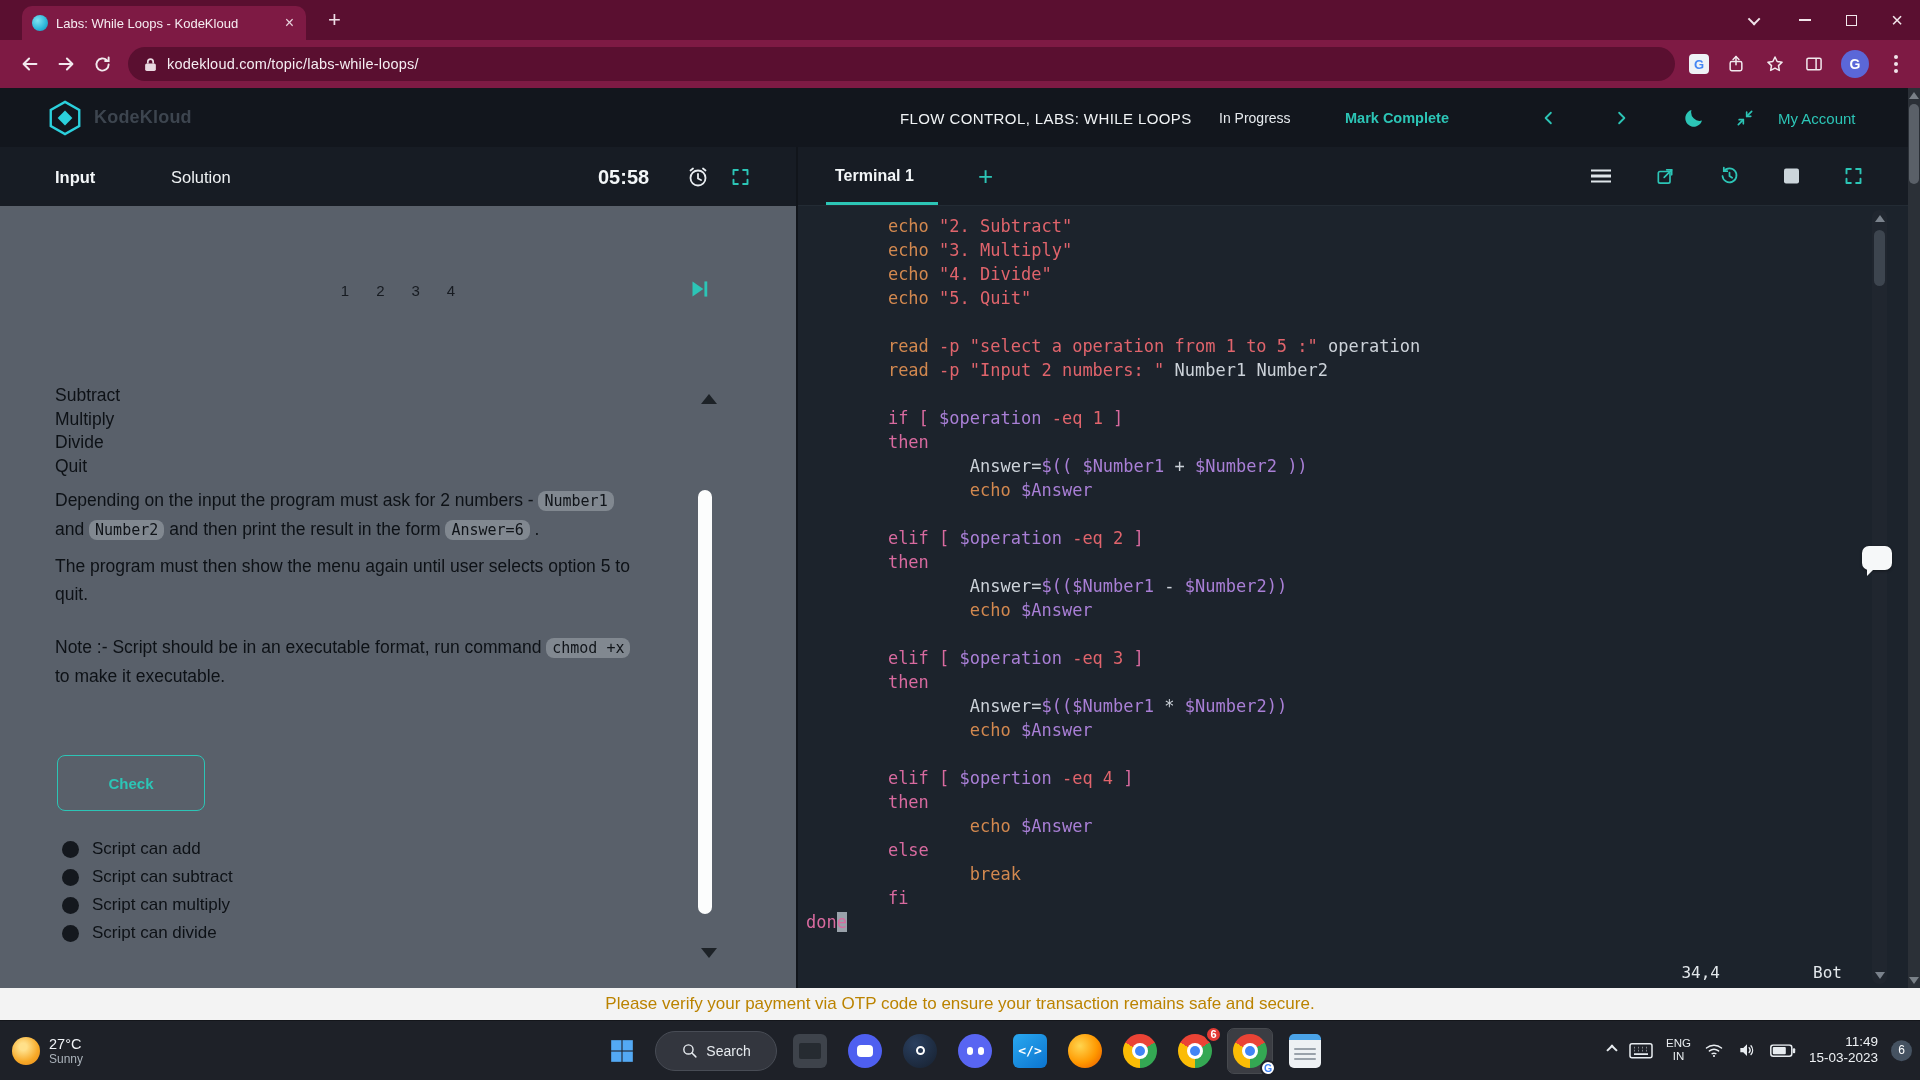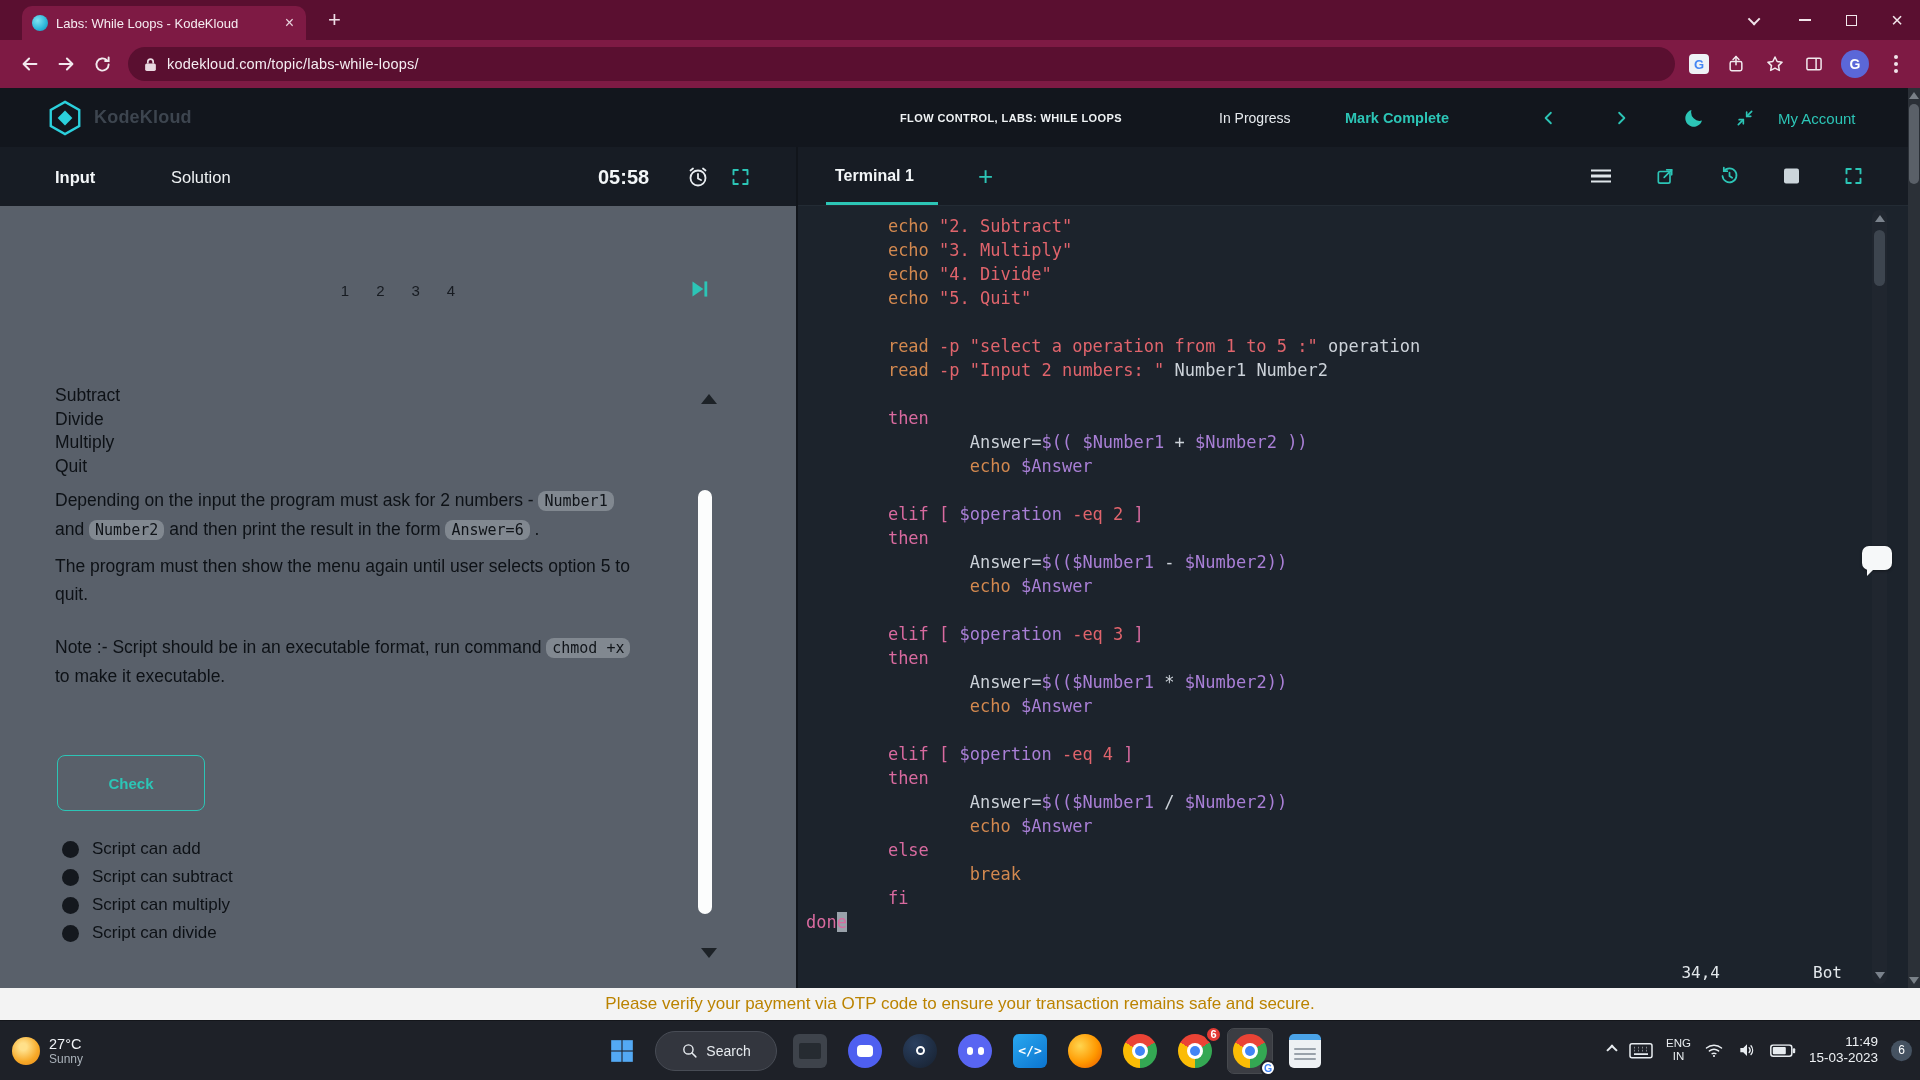--- a/index.html
+++ b/index.html
@@ -45,21 +45,21 @@
   .kebab i{display:block;width:4px;height:4px;border-radius:50%;background:#f0e4ea;margin:1.6px 0;}
   .avatar{width:28px;height:28px;border-radius:50%;background:#5b67d8;color:#fff;font-size:14px;
        font-weight:700;display:flex;align-items:center;justify-content:center;}
 
   
   .app{height:900px;position:relative;display:flex;flex-direction:column;flex:0 0 auto;background:#1c232c;}
   .kk-header{height:59px;background:#12161d;position:relative;flex:0 0 auto;}
   .kk-header .abs{position:absolute;top:50%;transform:translateY(-50%);}
   .logo{left:46px;display:flex;align-items:center;gap:10px;}
   .logo-text{font-size:18px;font-weight:700;color:#3d454f;letter-spacing:.2px;}
-  .lab-title{left:900px;font-size:11px;font-weight:700;color:#f0f3f5;letter-spacing:.4px;}
+  .lab-title{left:900px;font-size:15px;font-weight:400;color:#f0f3f5;letter-spacing:.4px;}
   .progress{left:1219px;font-size:14px;color:#e6eaee;}
   .mark-complete{left:1345px;font-size:14.5px;font-weight:700;color:var(--accent);}
   .nav-chev{color:var(--accent);}
   .prev{left:1540px;} .next{left:1612px;}
   .moon{left:1682px;} .compress{left:1735px;color:var(--accent);}
   .my-account{left:1778px;font-size:15px;color:var(--accent);}
 
   .kk-body{flex:1;display:flex;margin-right:12px;}
   .left-pane{width:796px;display:flex;flex-direction:column;flex:0 0 auto;}
   .right-pane{flex:1;display:flex;flex-direction:column;border-left:2px solid #11151b;}
@@ -349,22 +349,22 @@
           </div>
           <span class="skip-btn">
             <svg width="26" height="26" viewBox="0 0 24 24">
                 <path d="M6 5l10 7-10 7z" fill="#2cc5b6"></path>
                 <rect x="17" y="5" width="2.6" height="14" fill="#2cc5b6"></rect>
               </svg>
           </span>
 
           <div class="task-text">
             <div class="menu-line">Subtract</div>
+            <div class="menu-line">Multiply</div>
             <div class="menu-line">Divide</div>
-            <div class="menu-line">Multiply</div>
             <div class="menu-line">Quit</div>
             <p class="para"><span>Depending on the input the program must ask for 2 numbers - </span><code class="chip">Number1</code><br>
               <span>and </span><code class="chip">Number2</code><span> and then print the result in the form </span><code class="chip">Answer=6</code><span> .</span>
             </p>
             <p class="para"><span>The program must then show the menu again until user selects option 5 to</span><br><span>quit.</span></p>
             <p class="para note"><span>Note :- Script should be in an executable format, run command </span><code class="chip">chmod +x</code><br><span>to make it executable.</span></p>
           </div>
 
           <button class="check-btn">Check</button>
 
@@ -433,37 +433,37 @@
         <div class="terminal">
           <div class="code">
               <div class="code-line"><span class="tk-pln">        </span><span class="tk-cmd">echo </span><span class="tk-str">"2. Subtract"</span></div>
               <div class="code-line"><span class="tk-pln">        </span><span class="tk-cmd">echo </span><span class="tk-str">"3. Multiply"</span></div>
               <div class="code-line"><span class="tk-pln">        </span><span class="tk-cmd">echo </span><span class="tk-str">"4. Divide"</span></div>
               <div class="code-line"><span class="tk-pln">        </span><span class="tk-cmd">echo </span><span class="tk-str">"5. Quit"</span></div>
               <div class="code-line"> </div>
               <div class="code-line"><span class="tk-pln">        </span><span class="tk-cmd">read </span><span class="tk-flag">-p </span><span class="tk-str">"select a operation from 1 to 5 :"</span><span class="tk-pln"> operation</span></div>
               <div class="code-line"><span class="tk-pln">        </span><span class="tk-cmd">read </span><span class="tk-flag">-p </span><span class="tk-str">"Input 2 numbers: "</span><span class="tk-pln"> Number1 Number2</span></div>
               <div class="code-line"> </div>
+              <div class="code-line"><span class="tk-pln">        </span><span class="tk-kw">if [ </span><span class="tk-var">$operation</span><span class="tk-flag"> -eq </span><span class="tk-num">1</span><span class="tk-kw"> ]</span></div>
               <div class="code-line"><span class="tk-pln">        </span><span class="tk-kw">then</span></div>
               <div class="code-line"><span class="tk-pln">                </span><span class="tk-pln">Answer=</span><span class="tk-var">$((</span><span class="tk-pln"> </span><span class="tk-var">$Number1</span><span class="tk-pln"> + </span><span class="tk-var">$Number2</span><span class="tk-var"> ))</span></div>
               <div class="code-line"><span class="tk-pln">                </span><span class="tk-cmd">echo </span><span class="tk-var">$Answer</span></div>
               <div class="code-line"> </div>
               <div class="code-line"><span class="tk-pln">        </span><span class="tk-kw">elif [ </span><span class="tk-var">$operation</span><span class="tk-flag"> -eq </span><span class="tk-num">2</span><span class="tk-kw"> ]</span></div>
               <div class="code-line"><span class="tk-pln">        </span><span class="tk-kw">then</span></div>
               <div class="code-line"><span class="tk-pln">                </span><span class="tk-pln">Answer=</span><span class="tk-var">$((</span><span class="tk-var">$Number1</span><span class="tk-pln"> - </span><span class="tk-var">$Number2</span><span class="tk-var">))</span></div>
               <div class="code-line"><span class="tk-pln">                </span><span class="tk-cmd">echo </span><span class="tk-var">$Answer</span></div>
               <div class="code-line"> </div>
               <div class="code-line"><span class="tk-pln">        </span><span class="tk-kw">elif [ </span><span class="tk-var">$operation</span><span class="tk-flag"> -eq </span><span class="tk-num">3</span><span class="tk-kw"> ]</span></div>
               <div class="code-line"><span class="tk-pln">        </span><span class="tk-kw">then</span></div>
               <div class="code-line"><span class="tk-pln">                </span><span class="tk-pln">Answer=</span><span class="tk-var">$((</span><span class="tk-var">$Number1</span><span class="tk-pln"> * </span><span class="tk-var">$Number2</span><span class="tk-var">))</span></div>
               <div class="code-line"><span class="tk-pln">                </span><span class="tk-cmd">echo </span><span class="tk-var">$Answer</span></div>
               <div class="code-line"> </div>
               <div class="code-line"><span class="tk-pln">        </span><span class="tk-kw">elif [ </span><span class="tk-var">$opertion</span><span class="tk-flag"> -eq </span><span class="tk-num">4</span><span class="tk-kw"> ]</span></div>
               <div class="code-line"><span class="tk-pln">        </span><span class="tk-kw">then</span></div>
-              <div class="code-line"><span class="tk-pln">                </span><span class="tk-pln">Answer=</span><span class="tk-var">$((</span><span class="tk-var">$Number1</span><span class="tk-pln"> / </span><span class="tk-var">$Number2</span><span class="tk-var">))</span></div>
               <div class="code-line"><span class="tk-pln">                </span><span class="tk-cmd">echo </span><span class="tk-var">$Answer</span></div>
               <div class="code-line"><span class="tk-pln">        </span><span class="tk-kw">else</span></div>
               <div class="code-line"><span class="tk-pln">                </span><span class="tk-cmd">break</span></div>
               <div class="code-line"><span class="tk-pln">        </span><span class="tk-kw">fi</span></div>
               <div class="code-line"><span class="tk-kw">don</span><span class="tk-kw cursor">e</span></div>
             </div>
           <span class="ruler">34,4</span>
           <span class="pos">Bot</span>
           <div class="term-scroll">
             <span class="ts-up"></span>

